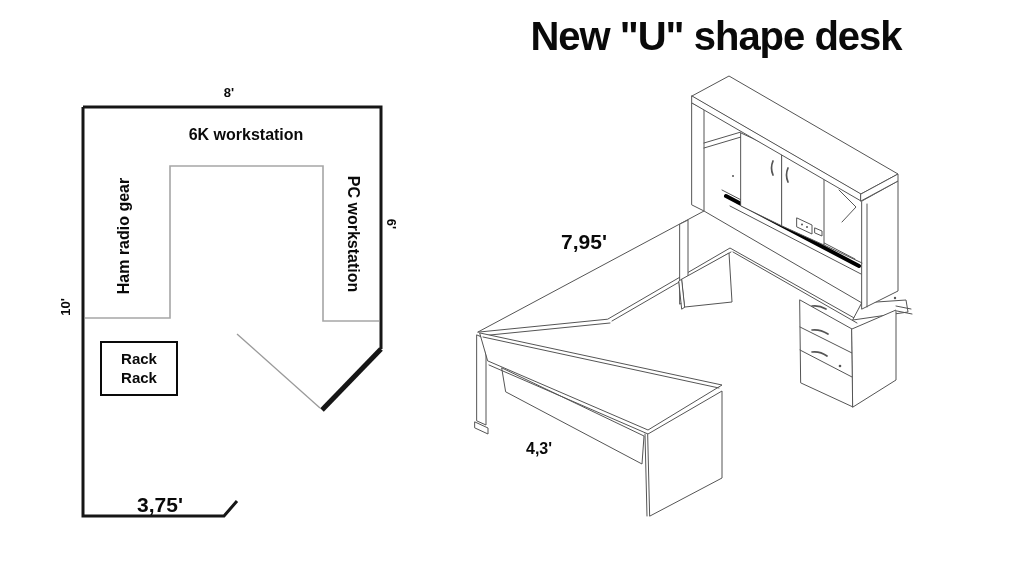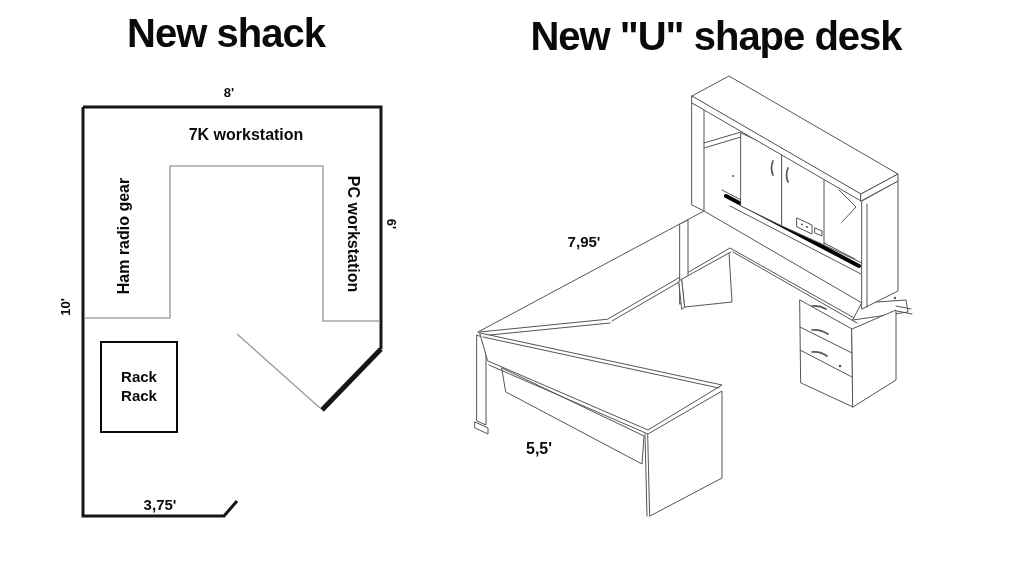--- a/index.html
+++ b/index.html
@@ -33,30 +33,30 @@
   .title{
     position:absolute;
     transform:translate(-50%,-50%);
     font-weight:bold;
     font-size:40px;
     letter-spacing:-1px;
     white-space:nowrap;
   }
   .rack-box{
     position:absolute;
-    left:100px;top:341px;width:78px;height:92px;
+    left:100px;top:341px;width:78px;height:55px;
     border:2px solid var(--ink);
     display:flex;flex-direction:column;
     align-items:center;justify-content:center;
     font-weight:bold;font-size:15px;line-height:1.25;
     text-align:center;
     background:transparent;
   }
   .fs13{font-size:13px;}
-  .fs15{font-size:15px;}
+  .fs15{font-size:21px;}
   .fs16{font-size:16px;}
 </style>
 </head>
 <body>
 
 <div class="stage">
 
   <svg class="drawing" viewBox="0 0 1024 576">
 
     <g fill="none">
@@ -159,40 +159,39 @@
 
         <g>
           <polygon points="692,96 729,76 898,174 861,194"></polygon>
           <polygon points="692,96 861,194 861,201 692,103"></polygon>
           <polygon points="861,194 898,174 898,181 861,201"></polygon>
         </g>
       </g>
     </g>
   </svg>
 
-  <div class="title" style="left:226px;top:33px;">New shack</div>
 
   <div class="lbl fs13" style="left:229px;top:93px;">8'</div>
 
-  <div class="lbl fs16" style="left:246px;top:135px;">7K workstation</div>
+  <div class="lbl fs16" style="left:246px;top:135px;">6K workstation</div>
 
   <div class="lbl fs16 rot-ccw" style="left:124px;top:236px;">Ham radio gear</div>
 
   <div class="lbl fs16 rot-cw" style="left:353px;top:234px;">PC workstation</div>
 
   <div class="lbl fs13 rot-cw" style="left:391px;top:224px;">6'</div>
 
   <div class="lbl fs13 rot-ccw" style="left:66px;top:307px;">10'</div>
 
   <div class="rack-box">
     <span>Rack</span>
     <span>Rack</span>
   </div>
 
   <div class="lbl fs15" style="left:160px;top:505px;text-align:center;">3,75'</div>
 
   <div class="title" style="left:716px;top:36px;">New "U" shape desk</div>
 
   <div class="lbl fs15" style="left:584px;top:242px;">7,95'</div>
 
-  <div class="lbl fs16" style="left:539px;top:449px;">5,5'</div>
+  <div class="lbl fs16" style="left:539px;top:449px;">4,3'</div>
 
 </div>
 
 </body></html>

